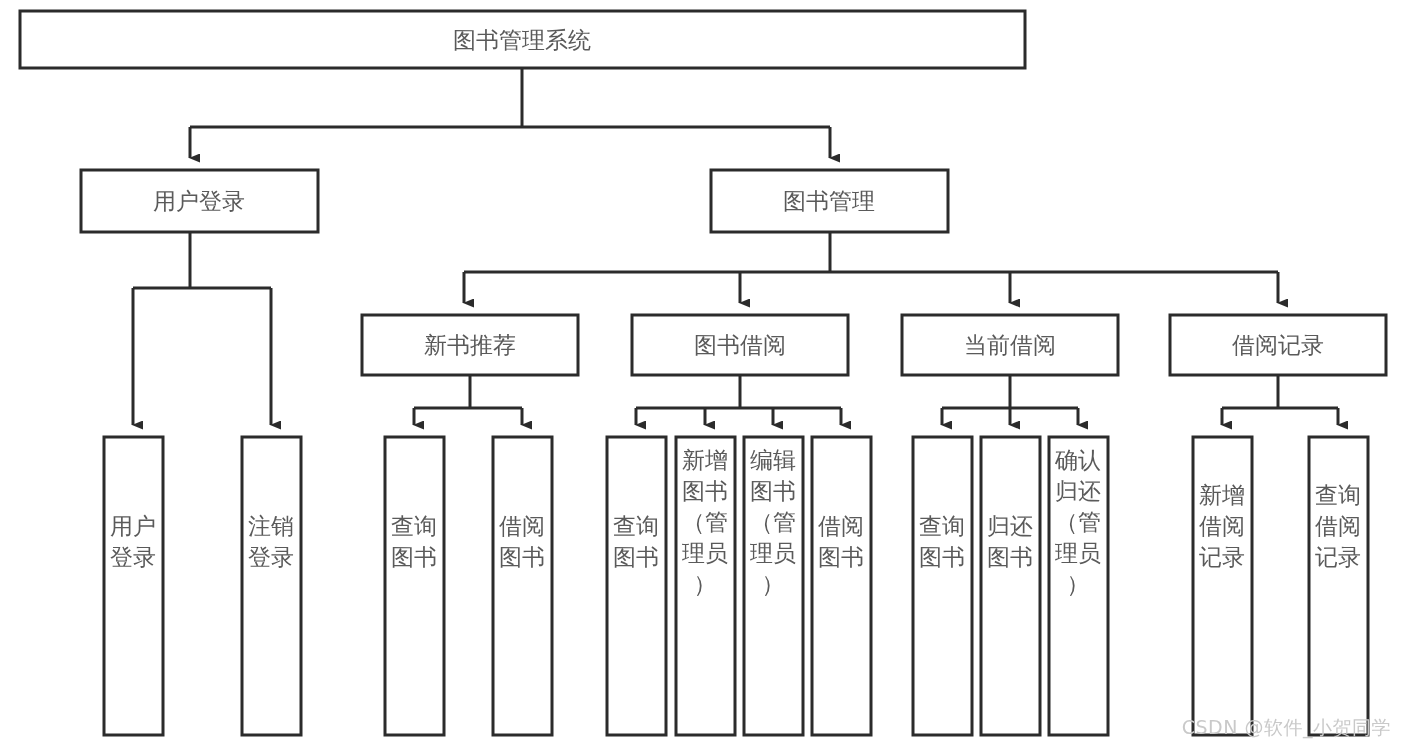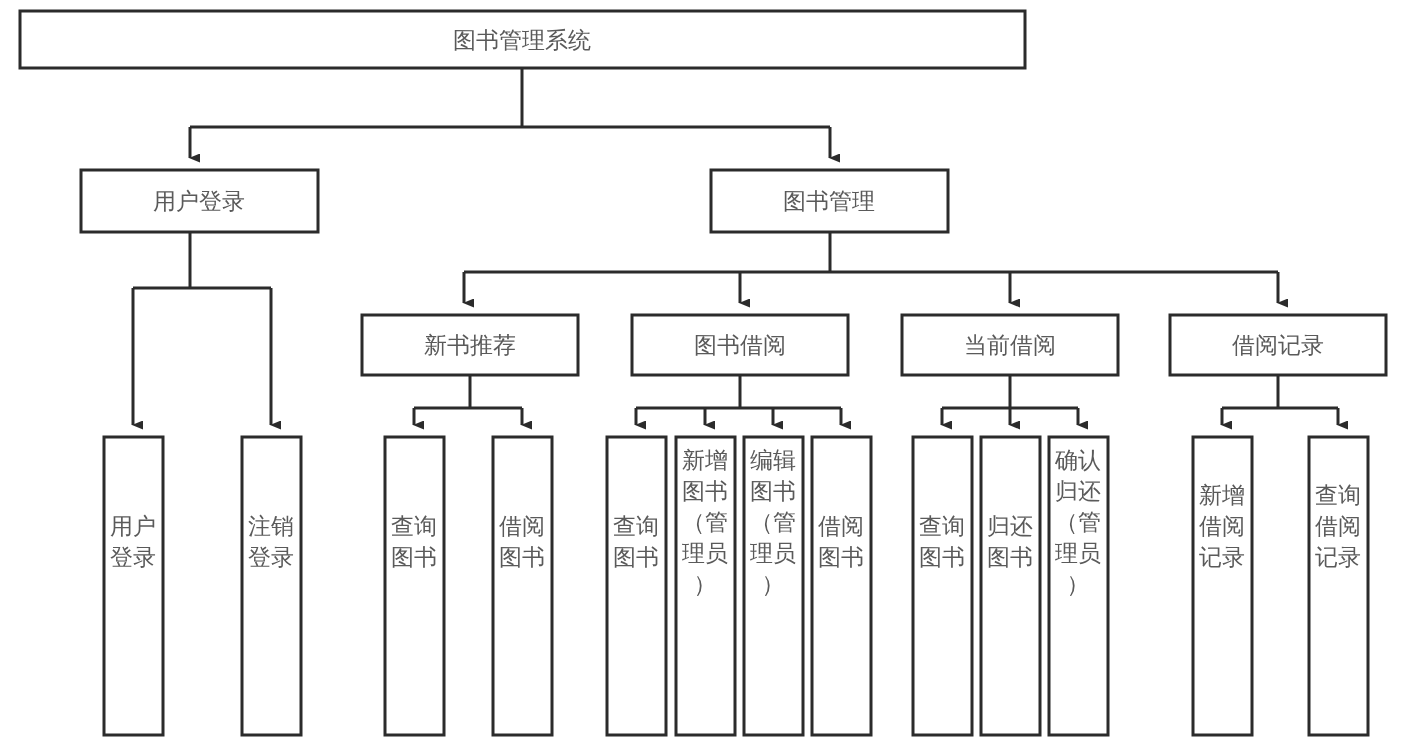--- a/index.html
+++ b/index.html
@@ -223,14 +223,15 @@
       <text class="node-label-vert" x="1222" y="503"><tspan x="1222" dy="0">新增</tspan><tspan x="1222" dy="31">借阅</tspan><tspan x="1222" dy="31">记录</tspan></text>
     </g>
 
     <g>
       <rect class="node-rect" x="1309" y="437" width="59" height="298"></rect>
       <text class="node-label-vert" x="1338" y="503"><tspan x="1338" dy="0">查询</tspan><tspan x="1338" dy="31">借阅</tspan><tspan x="1338" dy="31">记录</tspan></text>
     </g>
 
   </svg>
 
+  <div class="watermark">CSDN @软件_小贺同学</div>
 
 </div>
 
 </body></html>

